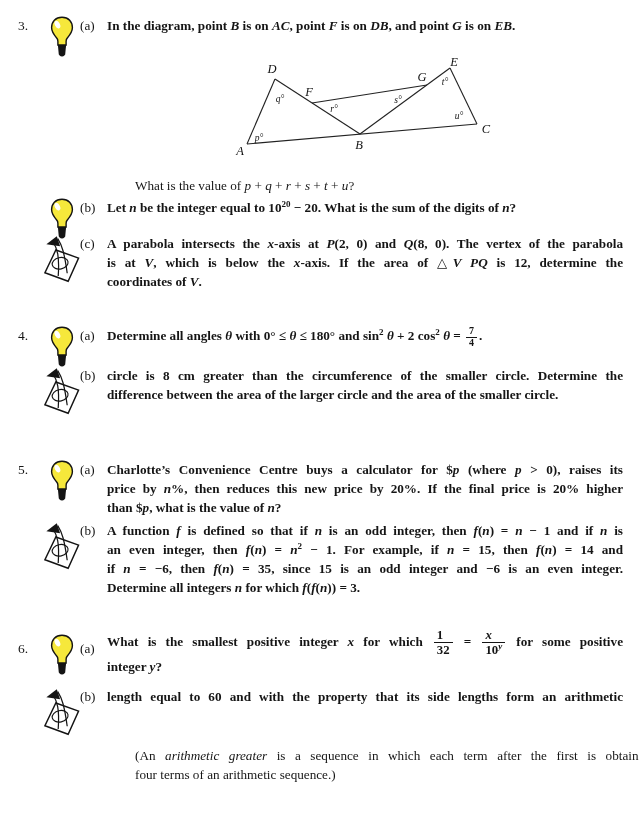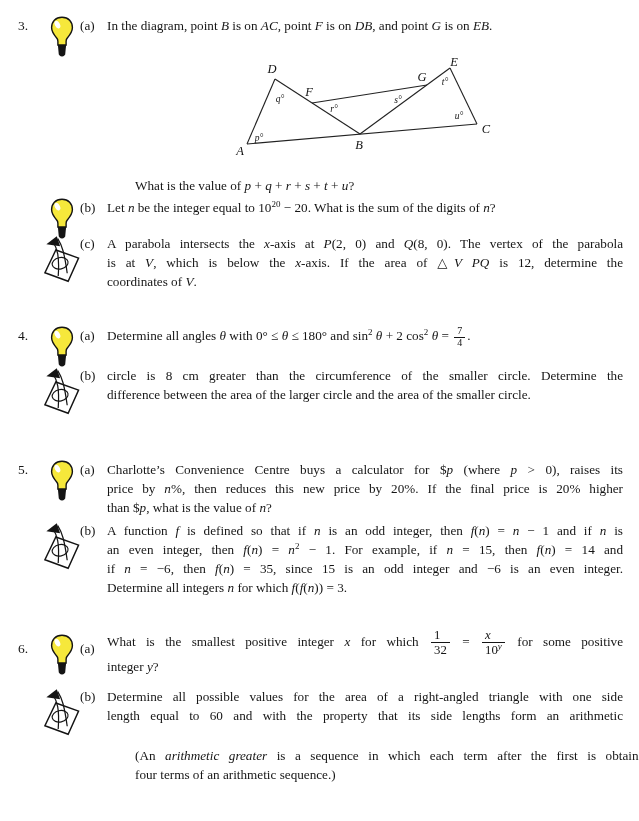--- a/index.html
+++ b/index.html
@@ -6,21 +6,21 @@
   .page{
     position:relative;width:639px;height:821px;background:#fff;color:#151515;
     font-family:"Liberation Serif","DejaVu Serif",serif;font-size:13.2px;line-height:19px;
     overflow:hidden;
   }
   .block{position:absolute;left:18px;right:17px;display:grid;grid-template-columns:26px 36px 27px 1fr;}
   .textonly{position:absolute;left:107px;width:516px;margin-left:28px;}
   .qnum{font-size:13.5px;}
   .icon-cell{display:flex;justify-content:center;align-items:flex-start;}
   .plabel{}
-  .ptext{width:516px;}
+  .ptext{width:516px;font-weight:bold;}
   .line{min-height:19px;}
   .jl{text-align:justify;text-align-last:justify;}
   sup{font-size:9px;line-height:0;text-align:center;}
   .frac{display:inline-block;vertical-align:middle;text-align:center;line-height:1.1;font-size:12.8px;padding:0 2px;}
   .frac .num{display:block;padding:0 3px;}
   .frac .den{display:block;border-top:1px solid #151515;padding:0 3px;}
   .frac.sm{font-size:10px;line-height:1.05;}
   .vpad{padding-top:11px;}
   .diagram{position:absolute;left:225px;top:56px;width:278px;height:112px;}
   .dlabel{font-family:"Liberation Serif","DejaVu Serif",serif;font-style:italic;font-size:12.5px;fill:#111;}
@@ -206,21 +206,20 @@
         <svg width="36" height="50" viewBox="0 0 38 50">
     <path d="M12.5 15.5 L36.5 24 L25.5 48.5 L1 39.5 Z" fill="#ffffff" stroke="#141414" stroke-width="1.5"></path>
     <path d="M2.5 9.5 L13.5 1 L17 11.5 Z" fill="#141414"></path>
     <path d="M9 6 C14 13.5 16.5 22 15 43" fill="none" stroke="#141414" stroke-width="1.3"></path>
     <path d="M14.5 3.5 C19 10.5 21.5 18.5 24.5 40" fill="none" stroke="#141414" stroke-width="1.3"></path>
     <ellipse cx="17" cy="29.5" rx="8.5" ry="6" fill="none" stroke="#141414" stroke-width="1.2" transform="rotate(-12 17 29.5)"></ellipse>
   </svg>
       </div>
     <div class="plabel">(b)</div>
     <div class="ptext">
-      <div class="line jl">Determine all possible values for the area of a right-angled triangle with one side</div>
       <div class="line jl">length equal to 60 and with the property that its side lengths form an arithmetic</div>
     </div>
   </div>
 
   <div class="textonly" style="top:746px">
     <div class="line jl">(An <i>arithmetic greater</i> is a sequence in which each term after the first is obtained</div>
     <div class="line">four terms of an arithmetic sequence.)</div>
   </div>
 
 </div>

